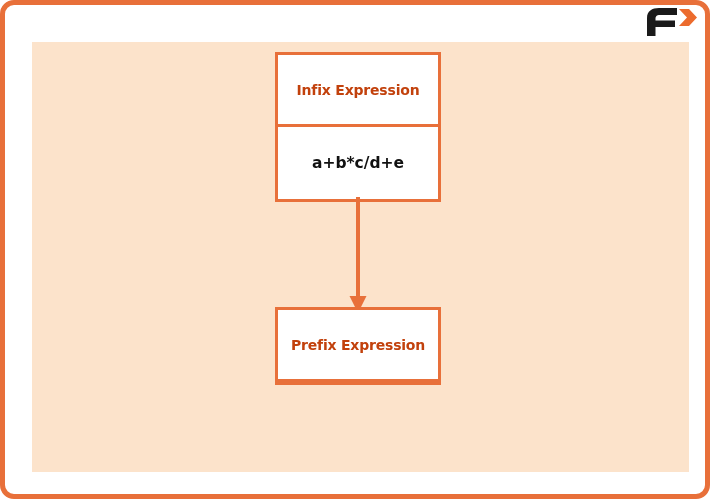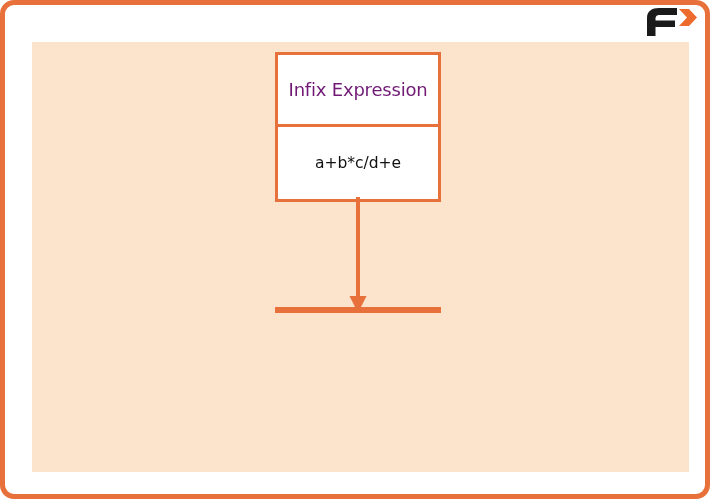--- a/index.html
+++ b/index.html
@@ -71,29 +71,29 @@
     height: 72px;
     display: flex;
     align-items: center;
     justify-content: center;
     padding: 0 4px;
   }
   .node-row.title-row {
     border-bottom: 3px solid #e8703a;
   }
   .node-label {
-    font-size: 18px;
-    font-weight: normal;
-    color: #701a75;
+    font-size: 14px;
+    font-weight: bold;
+    color: #c2410c;
     letter-spacing: -0.2px;
     white-space: nowrap;
   }
   .node-value {
     font-size: 15.5px;
-    font-weight: normal;
+    font-weight: bold;
     color: #111111;
     white-space: nowrap;
     text-align: center;
   }
 
   
   #connector-arrow {
     position: absolute;
     left: 311px;
     top: 155px;
@@ -129,17 +129,20 @@
       </div>
 
       <div id="connector-arrow">
         <svg width="30" height="116" viewBox="0 0 30 116" xmlns="http://www.w3.org/2000/svg">
           <line x1="15" y1="0" x2="15" y2="102" stroke="#e8703a" stroke-width="4"></line>
           <path d="M15 116 L6.5 99 L23.5 99 Z" fill="#e8703a"></path>
         </svg>
       </div>
 
       <div class="node-box" id="node-prefix">
+        <div class="node-row title-row">
+          <span class="node-label">Prefix Expression</span>
+        </div>
       </div>
 
     </div>
   </div>
 </div>
 
 </body></html>

